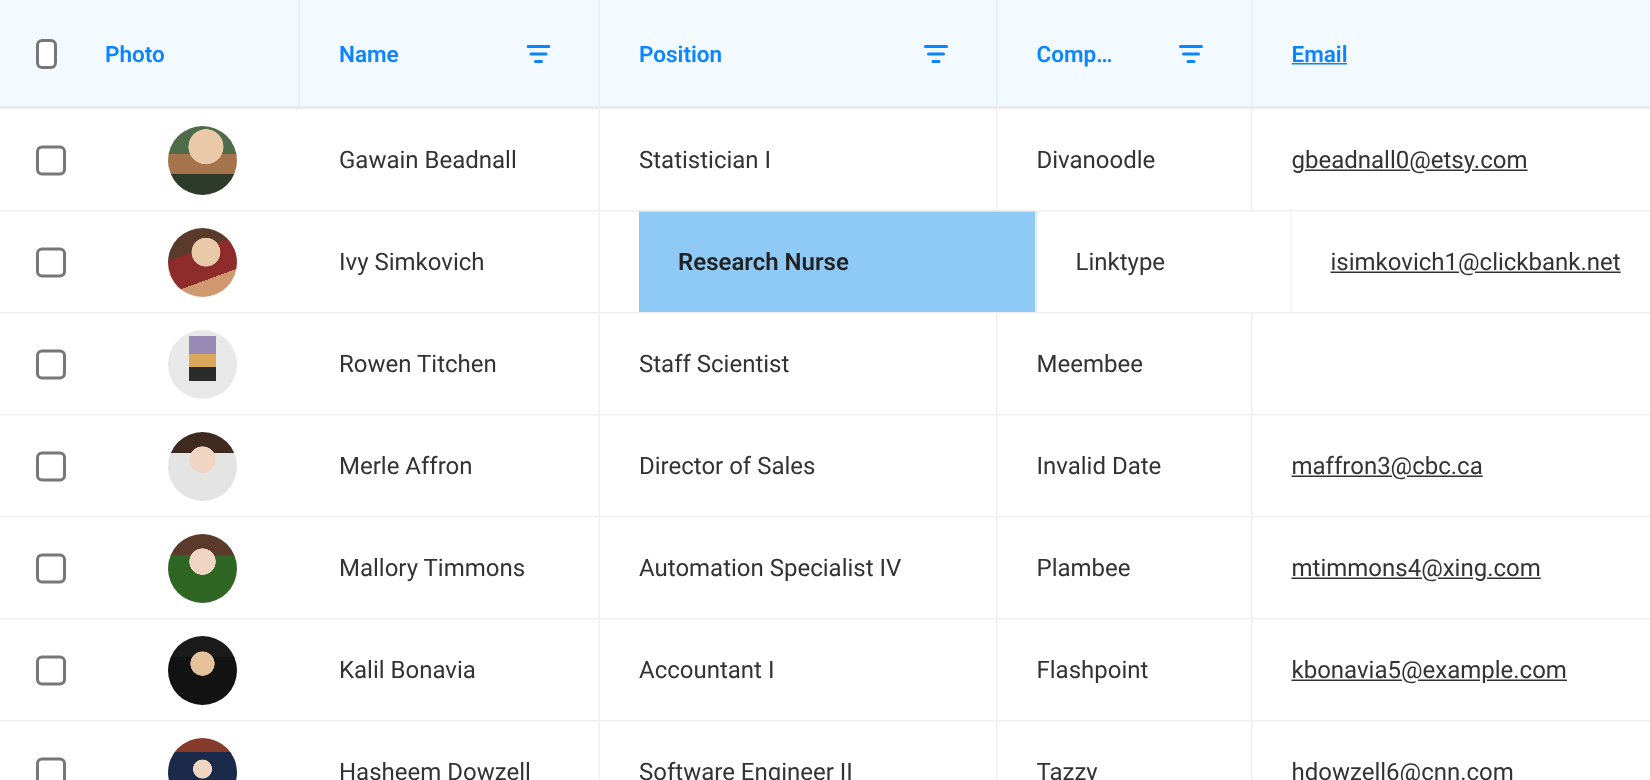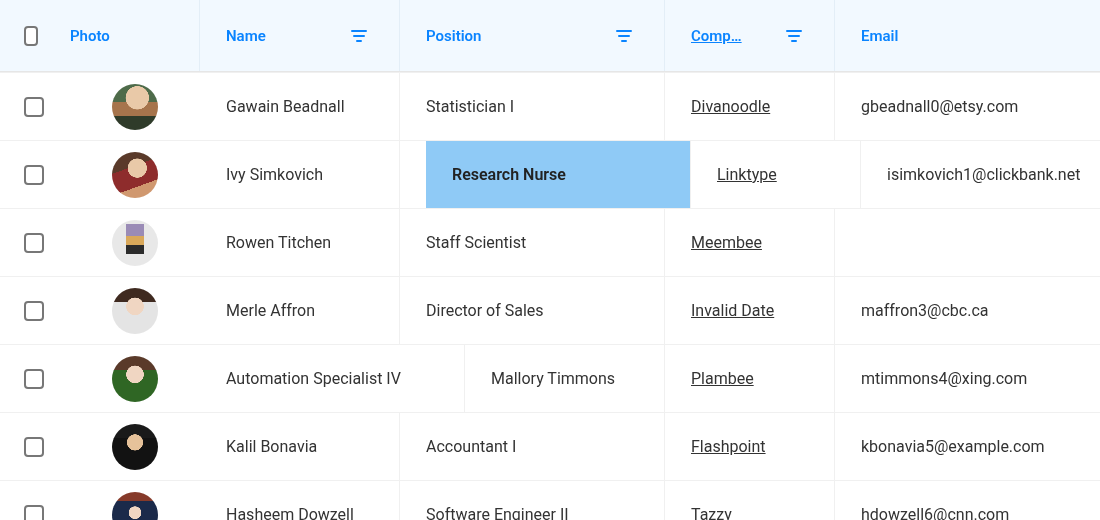--- a/index.html
+++ b/index.html
@@ -45,22 +45,22 @@
     justify-content: space-between;
     padding-right: 32px;
   }
   .row.header .cell.no-filter { justify-content: flex-start; }
   .col-check    { flex: 0 0 70px;  padding-left: 24px; border-right: none; }
   .row.header .col-check { border-right: none; }
   .col-photo    { flex: 0 0 130px; justify-content:center; padding-left:0;}
   .row:not(.header) .col-photo { border-right: none; }
   .col-name     { flex: 0 0 200px; gap: 32px; }
   .col-position { flex: 0 0 265px; }
-  .col-company  { flex: 0 0 170px; text-decoration: underline; }
-  .col-email    { flex: 1 1 auto;  border-right: none; }
+  .col-company  { flex: 0 0 170px; }
+  .col-email    { flex: 1 1 auto;  border-right: none; text-decoration: underline; }
   .row.header .col-email { border-right: none; }
 
   .header-label {
     overflow: hidden;
     text-overflow: ellipsis;
     white-space: nowrap;
   }
 
   .checkbox {
     width: 20px;
@@ -213,26 +213,26 @@
           <span>maffron3@cbc.ca</span>
         </div>
       </div>
       <div class="row">
         <div class="cell col-check">
           <span class="checkbox"></span>
         </div>
         <div class="cell col-photo">
           <span class="avatar av4"></span>
         </div>
+        <div class="cell col-name">
+          <span>Mallory Timmons</span>
+        </div>
         <div class="cell col-position">
           <span>Automation Specialist IV</span>
         </div>
-        <div class="cell col-name">
-          <span>Mallory Timmons</span>
-        </div>
         <div class="cell col-company">
           <span>Plambee</span>
         </div>
         <div class="cell col-email">
           <span>mtimmons4@xing.com</span>
         </div>
       </div>
       <div class="row">
         <div class="cell col-check">
           <span class="checkbox"></span>

